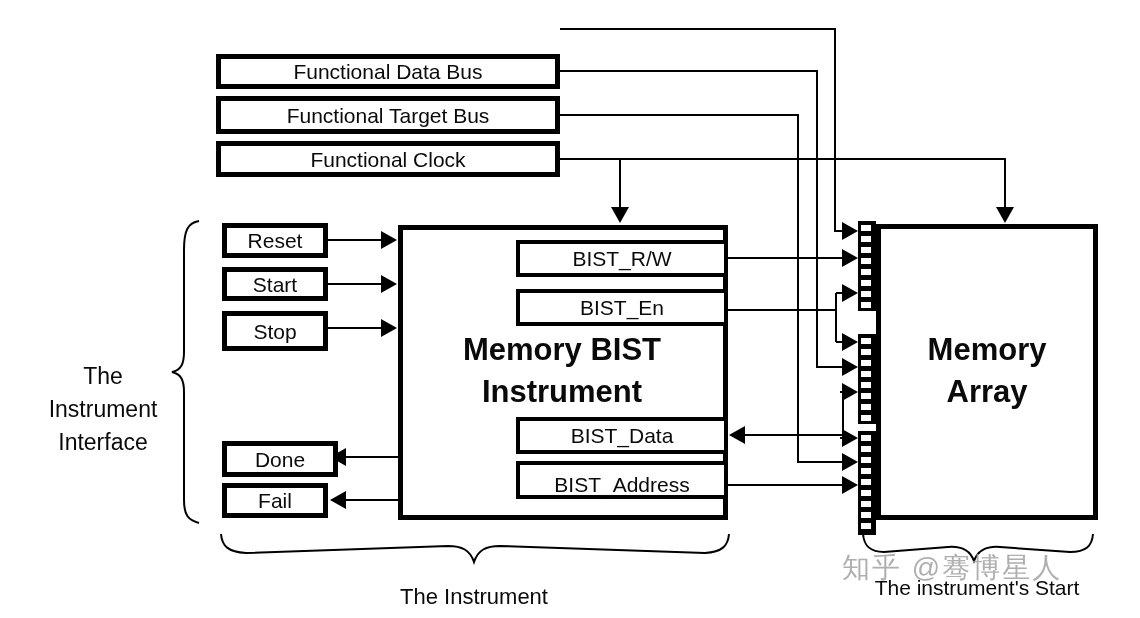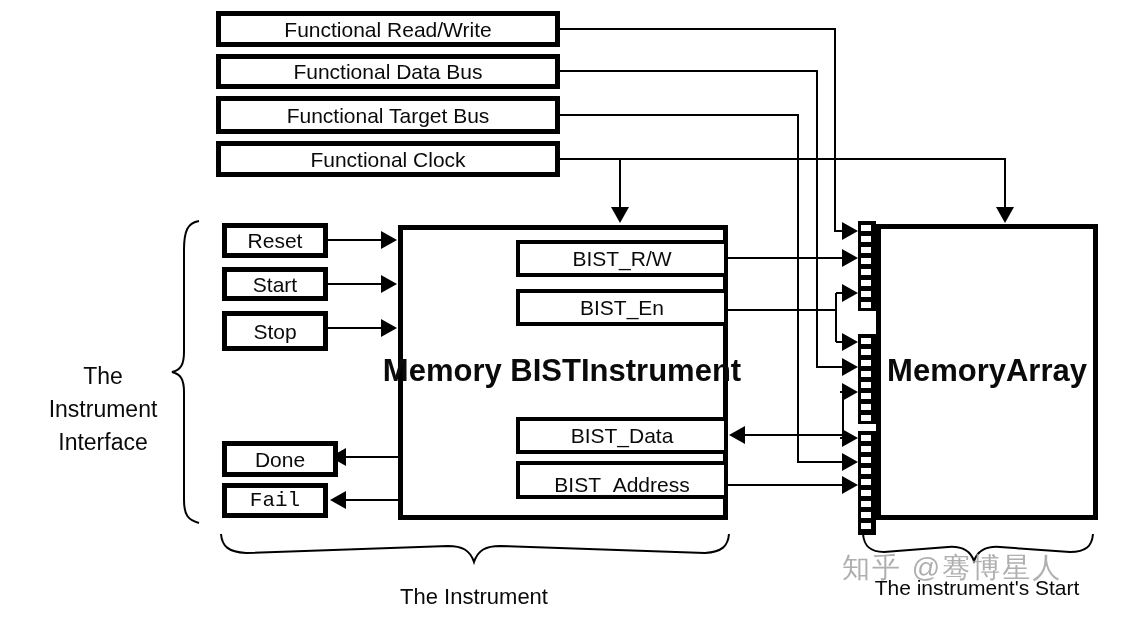--- a/index.html
+++ b/index.html
@@ -9,21 +9,21 @@
   }
   #wires{position:absolute;left:0;top:0;z-index:1;}
   .box{
     position:absolute;box-sizing:border-box;background:#fff;border:5px solid #000;
     display:flex;align-items:center;justify-content:center;
     font-size:21px;line-height:1;white-space:nowrap;z-index:2;
   }
   .port{border-width:4px;}
   .outer{background:#fff;}
   .title{
-    position:absolute;z-index:3;display:flex;flex-direction:row;
+    position:absolute;z-index:3;display:flex;flex-direction:column;
     align-items:center;justify-content:center;text-align:center;
     font-size:31px;font-weight:bold;line-height:42px;white-space:nowrap;
   }
   .sidecap{
     position:absolute;z-index:2;display:flex;flex-direction:column;align-items:center;
     text-align:center;font-size:23px;line-height:33px;
   }
   .caption{
     position:absolute;z-index:2;text-align:center;font-size:22px;white-space:nowrap;
   }
@@ -103,23 +103,20 @@
         </g>
     </g>
 
     <g stroke="#000" stroke-width="2" fill="none">
       <path d="M199,221 C188,223 184,230 184,250 L184,352 C184,364 181,370 172,372 C181,374 184,380 184,392 L184,500 C184,515 188,520 199,523"></path>
       <path d="M221,534 C222,546 228,552 246,553 L448,546 C462,546 470,550 474,562 C478,550 486,546 500,546 L705,553 C722,552 728,546 729,534"></path>
       <path d="M863,534 C864,546 870,552 884,552 L948,547 C962,546 970,550 974,561 C978,550 986,546 1000,547 L1070,552 C1086,552 1092,546 1093,534"></path>
     </g>
   </svg>
 
-  <div class="box" style="left:216px;top:11px;width:344px;height:36px;">
-    <span>Functional Read/Write</span>
-  </div>
   <div class="box" style="left:216px;top:54px;width:344px;height:35px;">
     <span>Functional Data Bus</span>
   </div>
   <div class="box" style="left:216px;top:96px;width:344px;height:38px;">
     <span>Functional Target Bus</span>
   </div>
   <div class="box" style="left:216px;top:141px;width:344px;height:36px;">
     <span>Functional Clock</span>
   </div>
 
@@ -128,21 +125,21 @@
   </div>
   <div class="box" style="left:222px;top:267px;width:106px;height:34px;">
     <span>Start</span>
   </div>
   <div class="box" style="left:222px;top:311px;width:106px;height:40px;text-align:right;">
     <span>Stop</span>
   </div>
   <div class="box" style="left:222px;top:441px;width:116px;height:36px;">
     <span>Done</span>
   </div>
-  <div class="box" style="left:222px;top:483px;width:106px;height:35px;font-family:Liberation Mono, monospace;">
+  <div class="box" style="left:222px;top:483px;width:106px;height:35px;">
     <span>Fail</span>
   </div>
 
   <div class="sidecap" style="left:10px;top:320px;width:186px;margin-top:40px;">
     <span>The</span>
     <span>Instrument</span>
     <span>Interface</span>
   </div>
 
   <div class="box outer" style="left:398px;top:225px;width:330px;height:295px;"></div>

